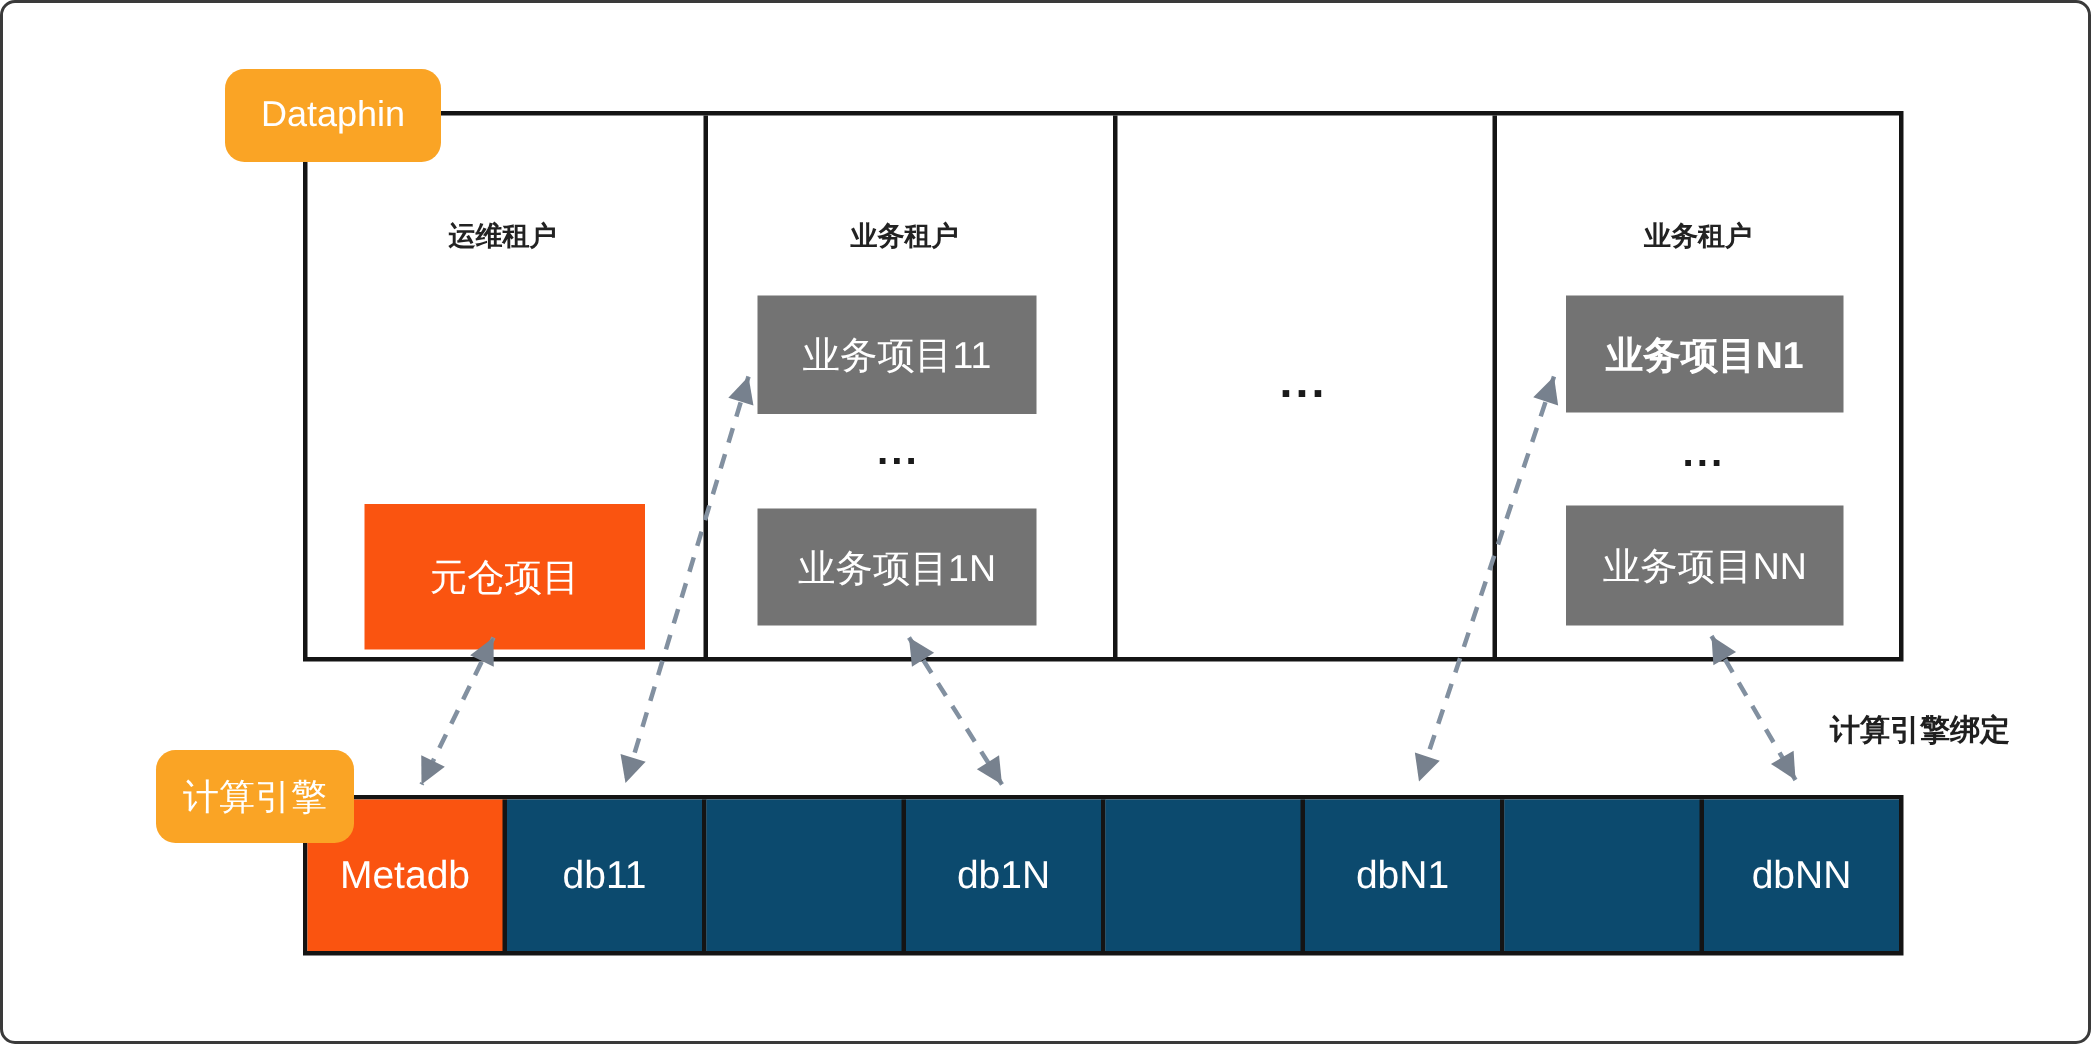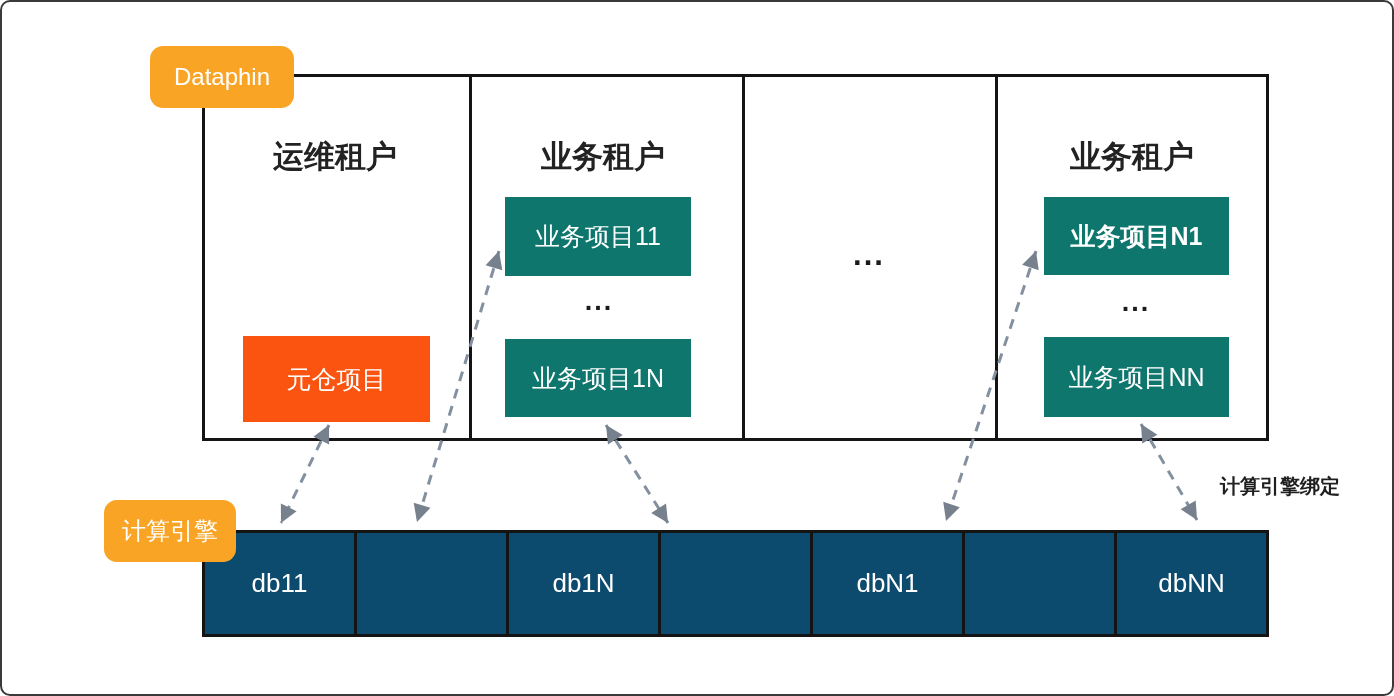--- a/index.html
+++ b/index.html
@@ -13,33 +13,33 @@
     position:absolute; left:200px; top:72px; width:1067px; height:367px;
     border:3px solid #141414; box-sizing:border-box; background:#ffffff;
   }
   .v-divider { position:absolute; top:0; bottom:0; width:3px; background:#141414; }
   .v-divider.d1 { left:264px; }
   .v-divider.d2 { left:537px; }
   .v-divider.d3 { left:790px; }
 
   .col-title {
     position:absolute; transform:translate(-50%,-50%);
-    font-size:31px; font-weight:700; color:#222222; white-space:nowrap; z-index:2;
+    font-size:18px; font-weight:700; color:#222222; white-space:nowrap; z-index:2;
   }
   .title-1 { left:333px; top:155px; }
   .title-2 { left:601px; top:155px; }
   .title-4 { left:1130px; top:155px; }
 
   .project {
     position:absolute; display:flex; align-items:center; justify-content:center;
     color:#ffffff; font-size:25px; white-space:nowrap; z-index:2;
   }
-  .project.orange { background:#0f766e; }
+  .project.orange { background:#737373; }
   .project.red    { background:#FA5410; }
-  .p-meta  { left:241px;  top:334px; width:187px; height:86px; }
+  .p-meta  { left:241px;  top:334px; width:187px; height:97px; }
   .p-b11   { left:503px;  top:195px; width:186px; height:79px; }
   .p-b1n   { left:503px;  top:337px; width:186px; height:78px; }
   .p-bn1   { left:1042px; top:195px; width:185px; height:78px;font-weight:bold; }
   .p-bnn   { left:1042px; top:335px; width:185px; height:80px; }
 
   .ellipsis {
     position:absolute; transform:translate(-50%,-50%);
     font-weight:700; color:#1a1a1a; font-size:27px; letter-spacing:2px;
     line-height:1; z-index:2;
   }
@@ -109,20 +109,21 @@
   </div>
   <div class="project orange p-bnn">
     <span>业务项目NN</span>
   </div>
 
   <div class="ellipsis e-col2">...</div>
   <div class="ellipsis e-col3">...</div>
   <div class="ellipsis e-col4">...</div>
 
   <div class="engine-bar">
+    <div class="engine-cell red">Metadb</div>
     <div class="engine-cell">db11</div>
     <div class="engine-cell"></div>
     <div class="engine-cell">db1N</div>
     <div class="engine-cell"></div>
     <div class="engine-cell">dbN1</div>
     <div class="engine-cell"></div>
     <div class="engine-cell">dbNN</div>
   </div>
 
   <div class="badge badge-engine">

